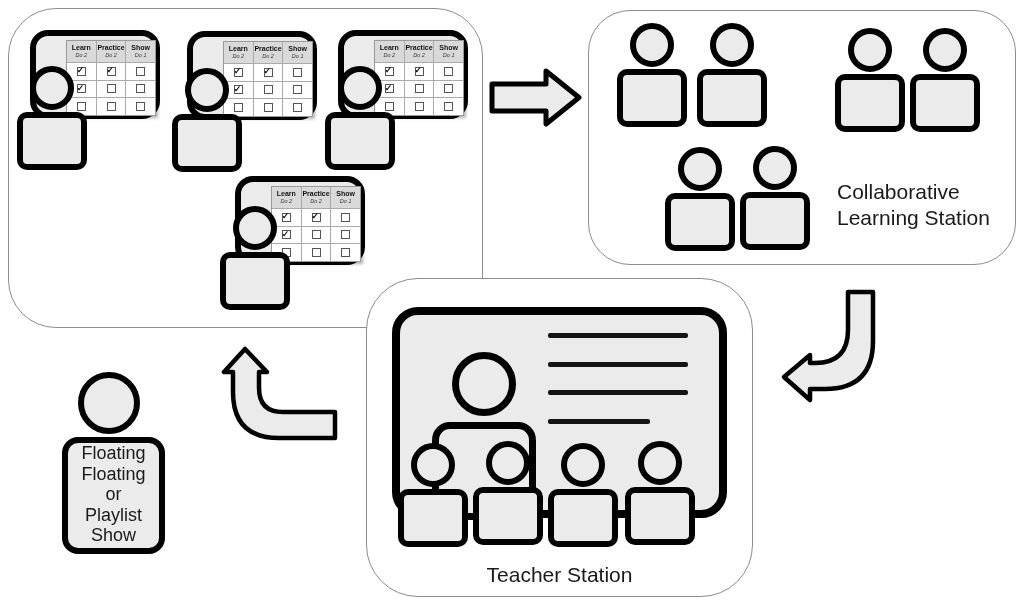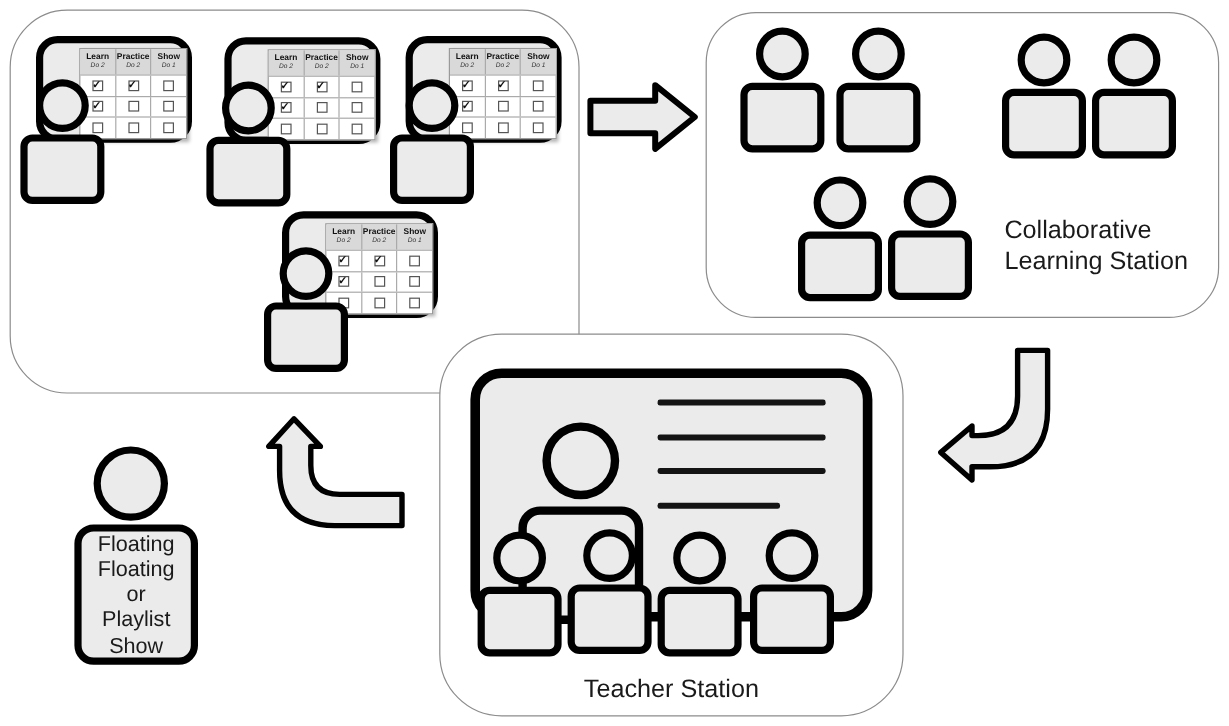--- a/index.html
+++ b/index.html
@@ -43,21 +43,21 @@
   
   #board{position:absolute;left:392px;top:307px;width:335px;height:211px;border:8px solid #000;
     border-radius:26px;background:var(--figure-fill,#ebebeb);box-sizing:border-box;}
   .bline{position:absolute;height:4.5px;background:#141414;border-radius:2px;}
 
   
   #float-head{position:absolute;left:78px;top:372px;width:62px;height:62px;border:6px solid #000;
     border-radius:50%;background:var(--figure-fill,#ebebeb);box-sizing:border-box;}
   #float-torso{position:absolute;left:62px;top:437px;width:103px;height:117px;border:6px solid #000;
     border-radius:16px;background:var(--figure-fill,#ebebeb);box-sizing:border-box;
-    display:flex;flex-direction:column;align-items:center;justify-content:space-between;text-align:center;}
+    display:flex;flex-direction:column;align-items:center;justify-content:flex-start;text-align:center;}
   #float-torso div{font-size:18px;line-height:20.5px;color:#1a1a1a;}
 
   
   .station-label{position:absolute;font-size:22px;line-height:27px;color:#1a1a1a;}
   #label-playlist{left:42px;top:206px;}
   #label-collab{left:837px;top:179px;font-size:21px;line-height:26px;}
   #label-teacher{left:366px;top:561px;width:387px;text-align:center;font-size:21px;}
 
   
   .arrow{position:absolute;}

